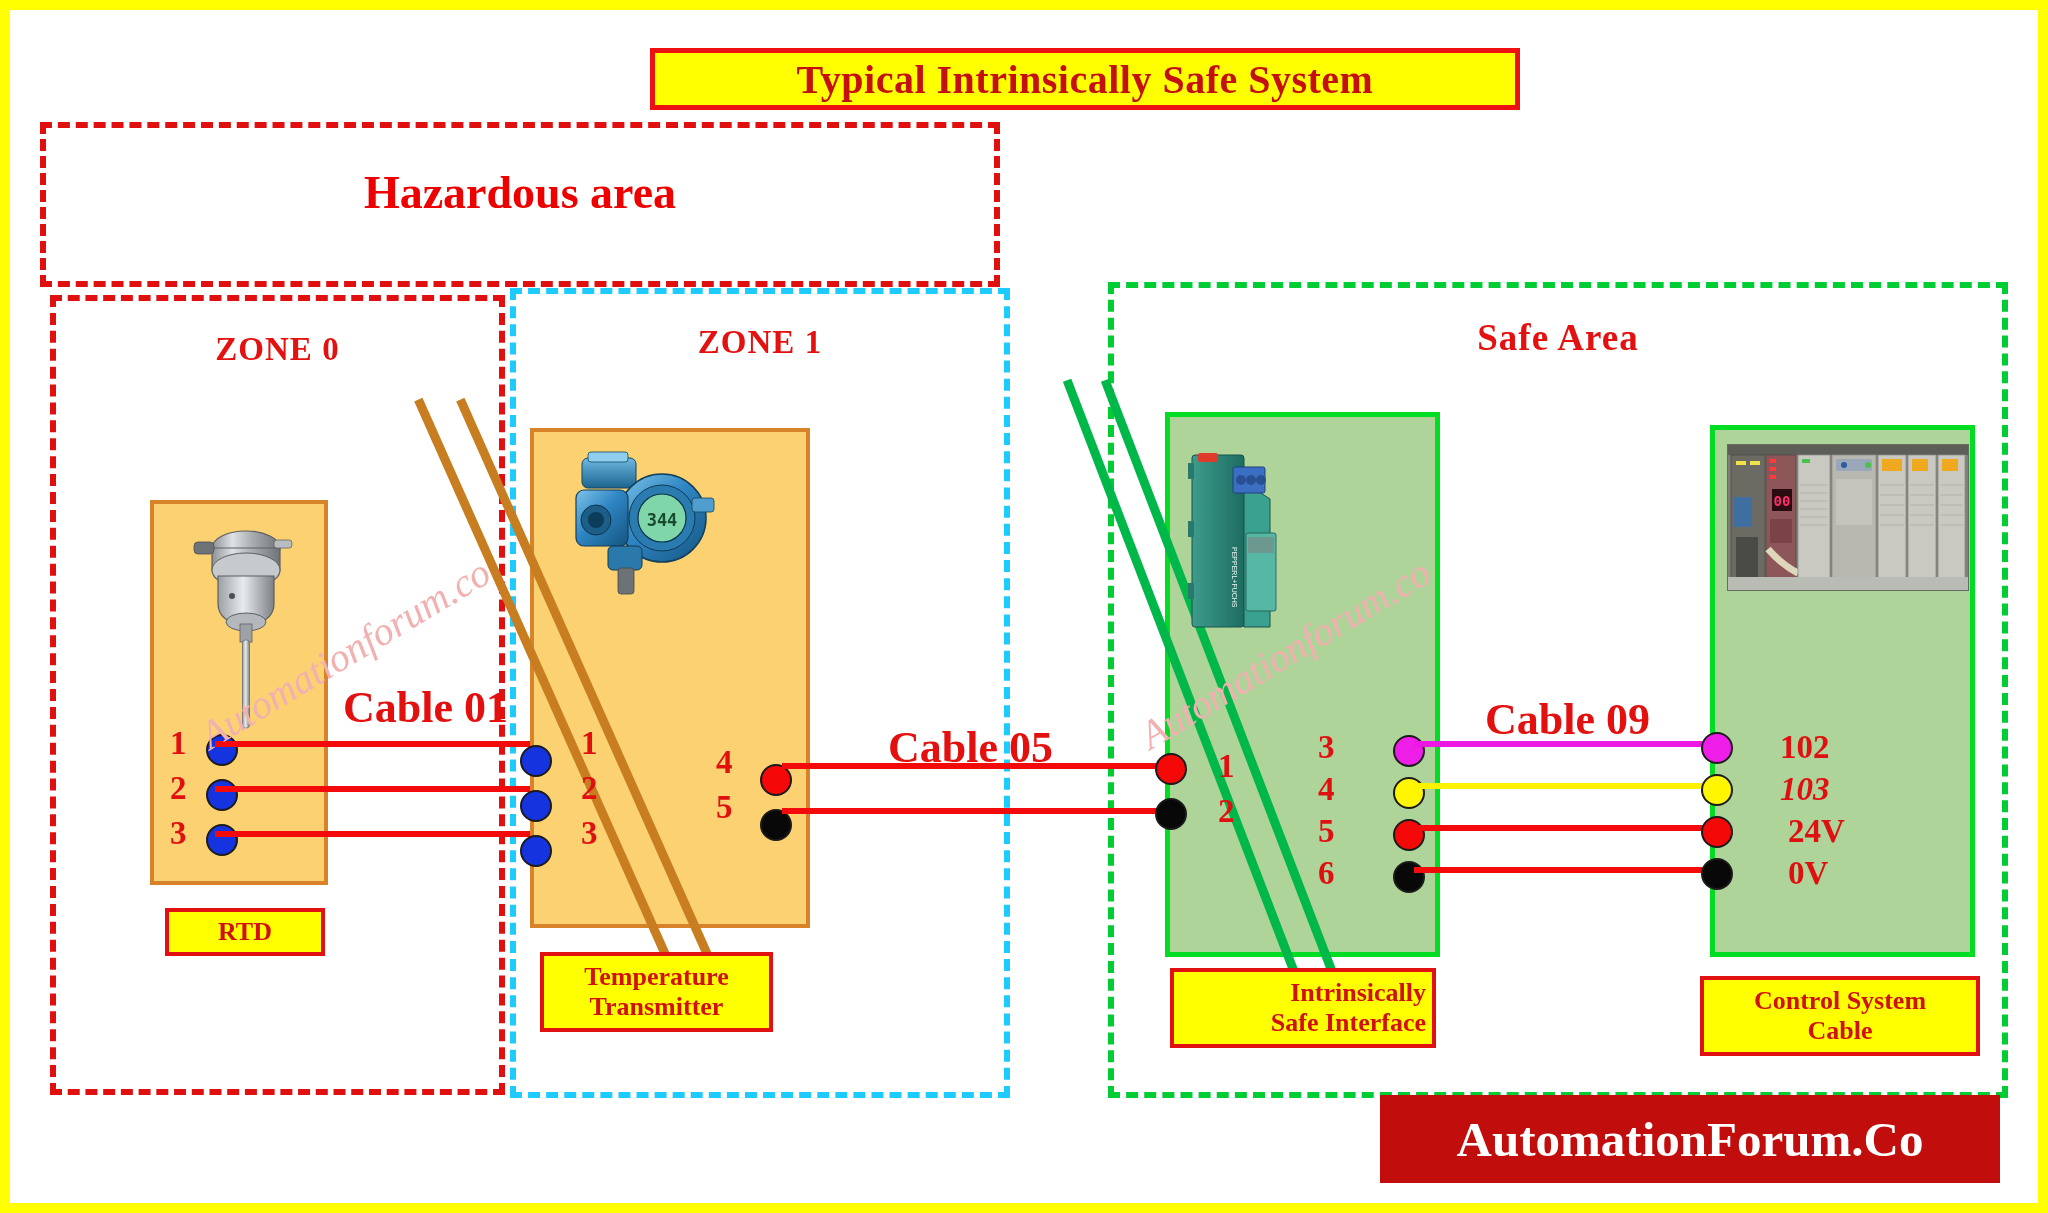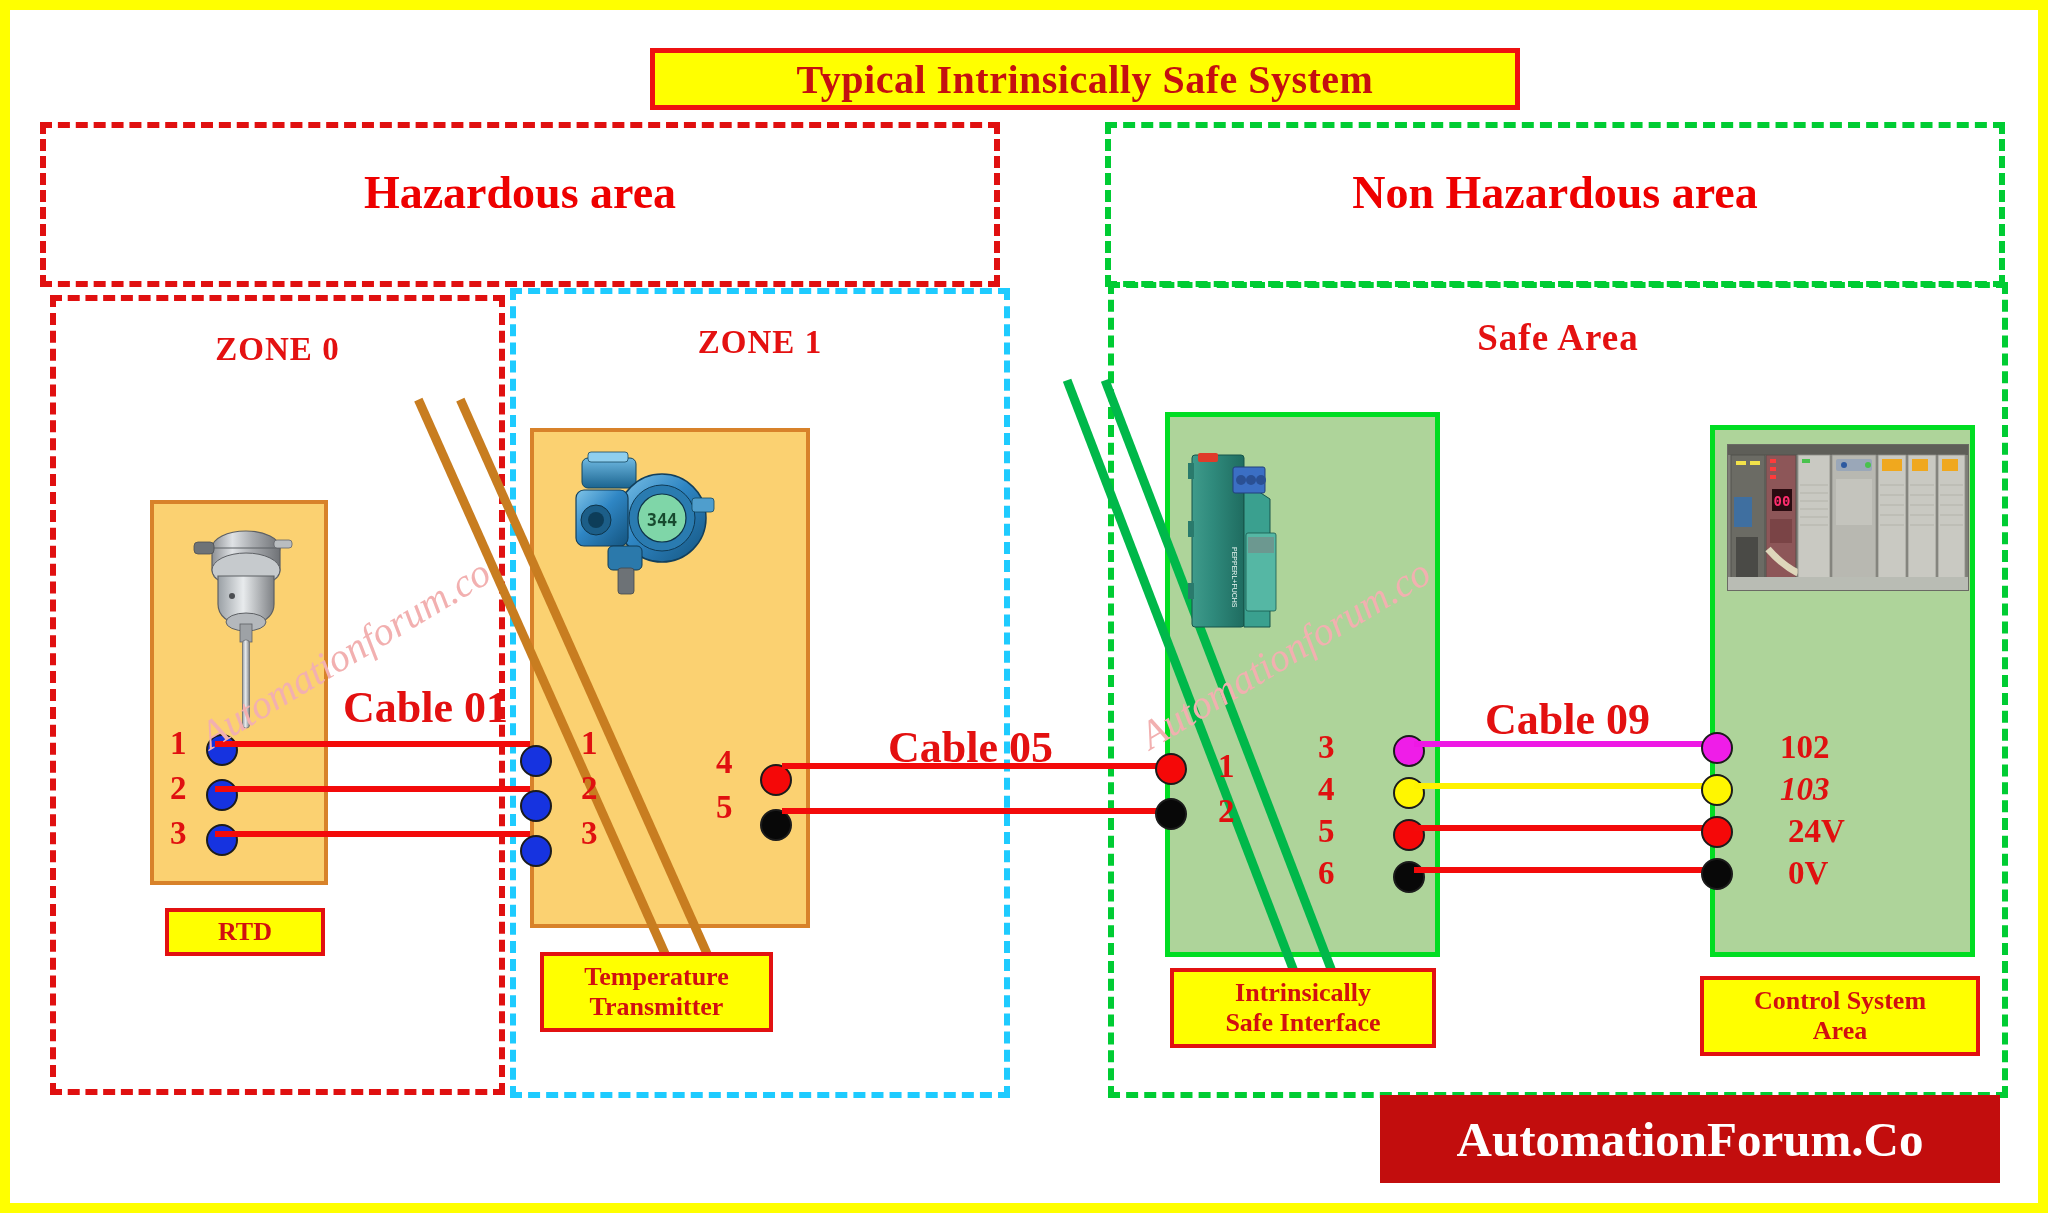--- a/index.html
+++ b/index.html
@@ -141,23 +141,20 @@
 <div id="canvas">
 
   <div class="abs" id="hazard-area">
     <div class="area-title">Hazardous area</div>
   </div>
 
   <div class="abs" id="title-box">
     <span id="title-text">Typical Intrinsically Safe System</span>
   </div>
 
-  <div class="abs" id="nonhazard-area">
-    <div class="area-title">Non Hazardous area</div>
-  </div>
 
   <div class="abs" id="zone0-box">
     <div class="zone-title">ZONE 0</div>
   </div>
 
   <div class="abs" id="zone1-box">
     <div class="zone-title">ZONE 1</div>
   </div>
 
   <div class="abs" id="safe-box">
@@ -386,28 +383,28 @@
 
   <div class="caption" style="left:155px;top:898px;width:160px;height:48px;">
     <span>RTD</span>
   </div>
 
   <div class="caption" style="left:530px;top:942px;width:233px;height:80px;flex-direction:column;">
     <span>Temperature</span>
     <span>Transmitter</span>
   </div>
 
-  <div class="caption" style="left:1160px;top:958px;width:266px;height:80px;flex-direction:column;">
+  <div class="caption" style="left:1160px;top:958px;width:266px;height:80px;flex-direction:column;align-items:flex-end;">
     <span>Intrinsically</span>
     <span>Safe Interface</span>
   </div>
 
   <div class="caption" style="left:1690px;top:966px;width:280px;height:80px;flex-direction:column;">
     <span>Control System</span>
-    <span>Area</span>
+    <span>Cable</span>
   </div>
 
   <div class="watermark" style="left:170px;top:620px;">Automationforum.co</div>
   <div class="watermark" style="left:1110px;top:620px;">Automationforum.co</div>
 
   <div class="abs" id="footer-logo">
     <span id="footer-logo-text">AutomationForum.Co</span>
   </div>
 
 </div>

